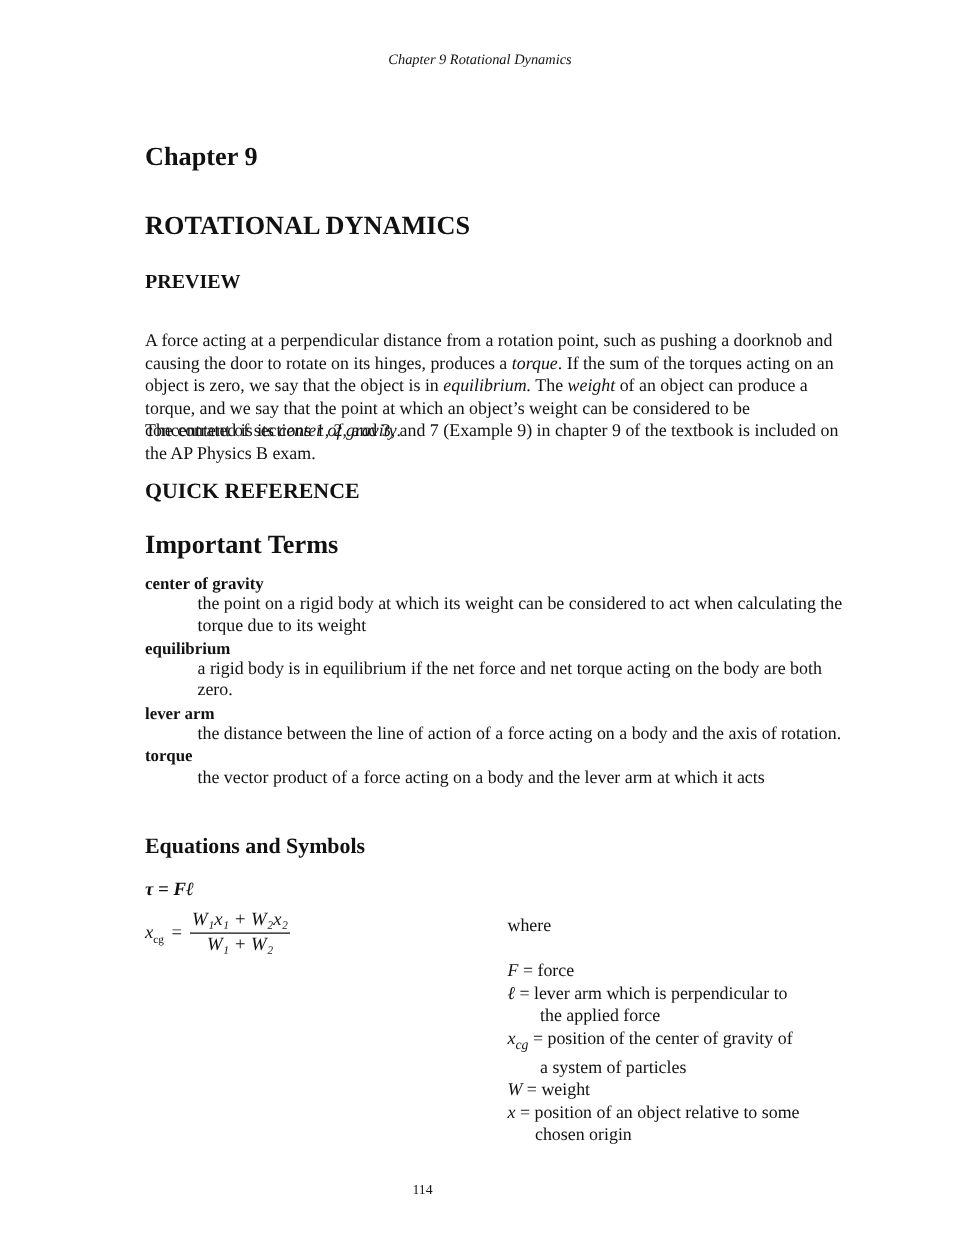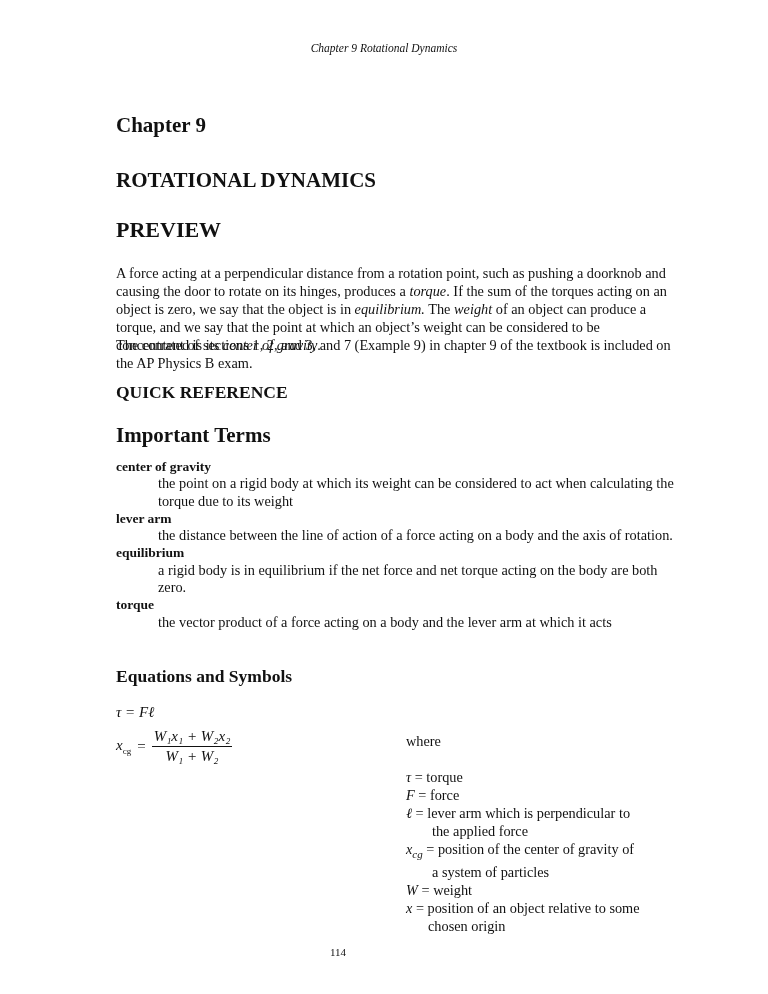--- a/index.html
+++ b/index.html
@@ -4,31 +4,31 @@
 <style>
   html, body { margin: 0; padding: 0; background: #ffffff; }
   body {
     width: 768px; height: 994px; position: relative; overflow: hidden;
     font-family: "Liberation Serif", "DejaVu Serif", serif; color: #111;
   }
   .abs { position: absolute; }
   .running-head { top: 42px; left: 0; width: 768px; text-align: center; font-style: italic; font-size: 11.5px; }
   .chapter-title { left: 116px; top: 113px; font-size: 21px; font-weight: bold; }
   .big-title { left: 116px; top: 168px; font-size: 21px; font-weight: bold; }
-  .h-preview { left: 116px; top: 217px; font-size: 22px; font-weight: bold; }
+  .h-preview { left: 116px; top: 217px; font-size: 16px; font-weight: bold; }
   .para { left: 116px; width: 560px; font-size: 14.3px; line-height: 18px; }
   .p1 { top: 264px; }
   .p2 { top: 354px; }
   .h-quickref { left: 116px; top: 382px; font-size: 17.5px; font-weight: bold; }
   .h-terms { left: 116px; top: 423px; font-size: 21px; font-weight: bold; }
   .terms { left: 116px; top: 458px; width: 560px; font-size: 14.3px; line-height: 17.3px; }
   .term { font-weight: bold; font-size: 13.5px; }
   .def { padding-left: 42px; }
   .h-eq { left: 116px; top: 666px; font-size: 17.5px; font-weight: bold; }
-  .eq1 { left: 116px; top: 704px; font-size: 15px; font-style: italic; }
+  .eq1 { left: 116px; top: 704px; font-size: 15px; font-style: italic; font-weight: bold; }
   .eq2 { left: 116px; top: 728px; font-size: 15px; font-style: italic; display: flex; align-items: center; }
   .frac { display: inline-flex; flex-direction: column; align-items: center; margin-left: 6px; }
   .frac .num { border-bottom: 1px solid #111; padding: 0 2px 1px; }
   .frac .den { padding-top: 1px; }
   sub { font-size: 9px; font-style: normal; }
   .sym-list { left: 406px; top: 732px; width: 270px; font-size: 14.3px; line-height: 18px; }
   .sym-item .cont { padding-left: 26px; }
   .page-num { top: 946px; left: 0; width: 676px; text-align: center; font-size: 11px; }
   i { font-style: italic; }
 </style>
@@ -50,26 +50,26 @@
 
 <div class="abs h-quickref">QUICK REFERENCE</div>
 <div class="abs h-terms">Important Terms</div>
 
 <div class="abs terms">
   <div>
     <div class="term">center of gravity</div>
     <div class="def">the point on a rigid body at which its weight can be considered to act when calculating the torque due to its weight</div>
   </div>
   <div>
+    <div class="term">equilibrium</div>
+    <div class="def">a rigid body is in equilibrium if the net force and net torque acting on the body are both zero.</div>
+  </div>
+  <div>
     <div class="term">lever arm</div>
     <div class="def">the distance between the line of action of a force acting on a body and the axis of rotation.</div>
-  </div>
-  <div>
-    <div class="term">equilibrium</div>
-    <div class="def">a rigid body is in equilibrium if the net force and net torque acting on the body are both zero.</div>
   </div>
   <div>
     <div class="term">torque</div>
     <div class="def">the vector product of a force acting on a body and the lever arm at which it acts</div>
   </div>
 </div>
 
 <div class="abs h-eq">Equations and Symbols</div>
 
 <div class="abs eq1">τ = Fℓ</div>
@@ -79,21 +79,20 @@
   <span style="margin-left:6px;font-style:normal">=</span>
   <span class="frac">
     <span class="num">W₁x₁ + W₂x₂</span>
     <span class="den">W₁ + W₂</span>
   </span>
 </div>
 
 <div class="abs sym-list">
   <div>where</div>
   <div style="height:18px"></div>
-  <div class="sym-item"><i>τ</i><span> = torque</span></div>
   <div class="sym-item"><i>F</i><span> = force</span></div>
   <div class="sym-item"><i>ℓ</i><span> = lever arm which is perpendicular to</span><div class="cont">the applied force</div></div>
   <div class="sym-item"><i>x</i><sub style="font-style:italic;font-size:11px">cg</sub><span> = position of the center of gravity of</span><div class="cont">a system of particles</div></div>
   <div class="sym-item"><i>W</i><span> = weight</span></div>
   <div class="sym-item"><i>x</i><span> = position of an object relative to some</span><div class="cont" style="padding-left:22px">chosen origin</div></div>
 </div>
 
 <div class="abs page-num">114</div>
 
 </body></html>

